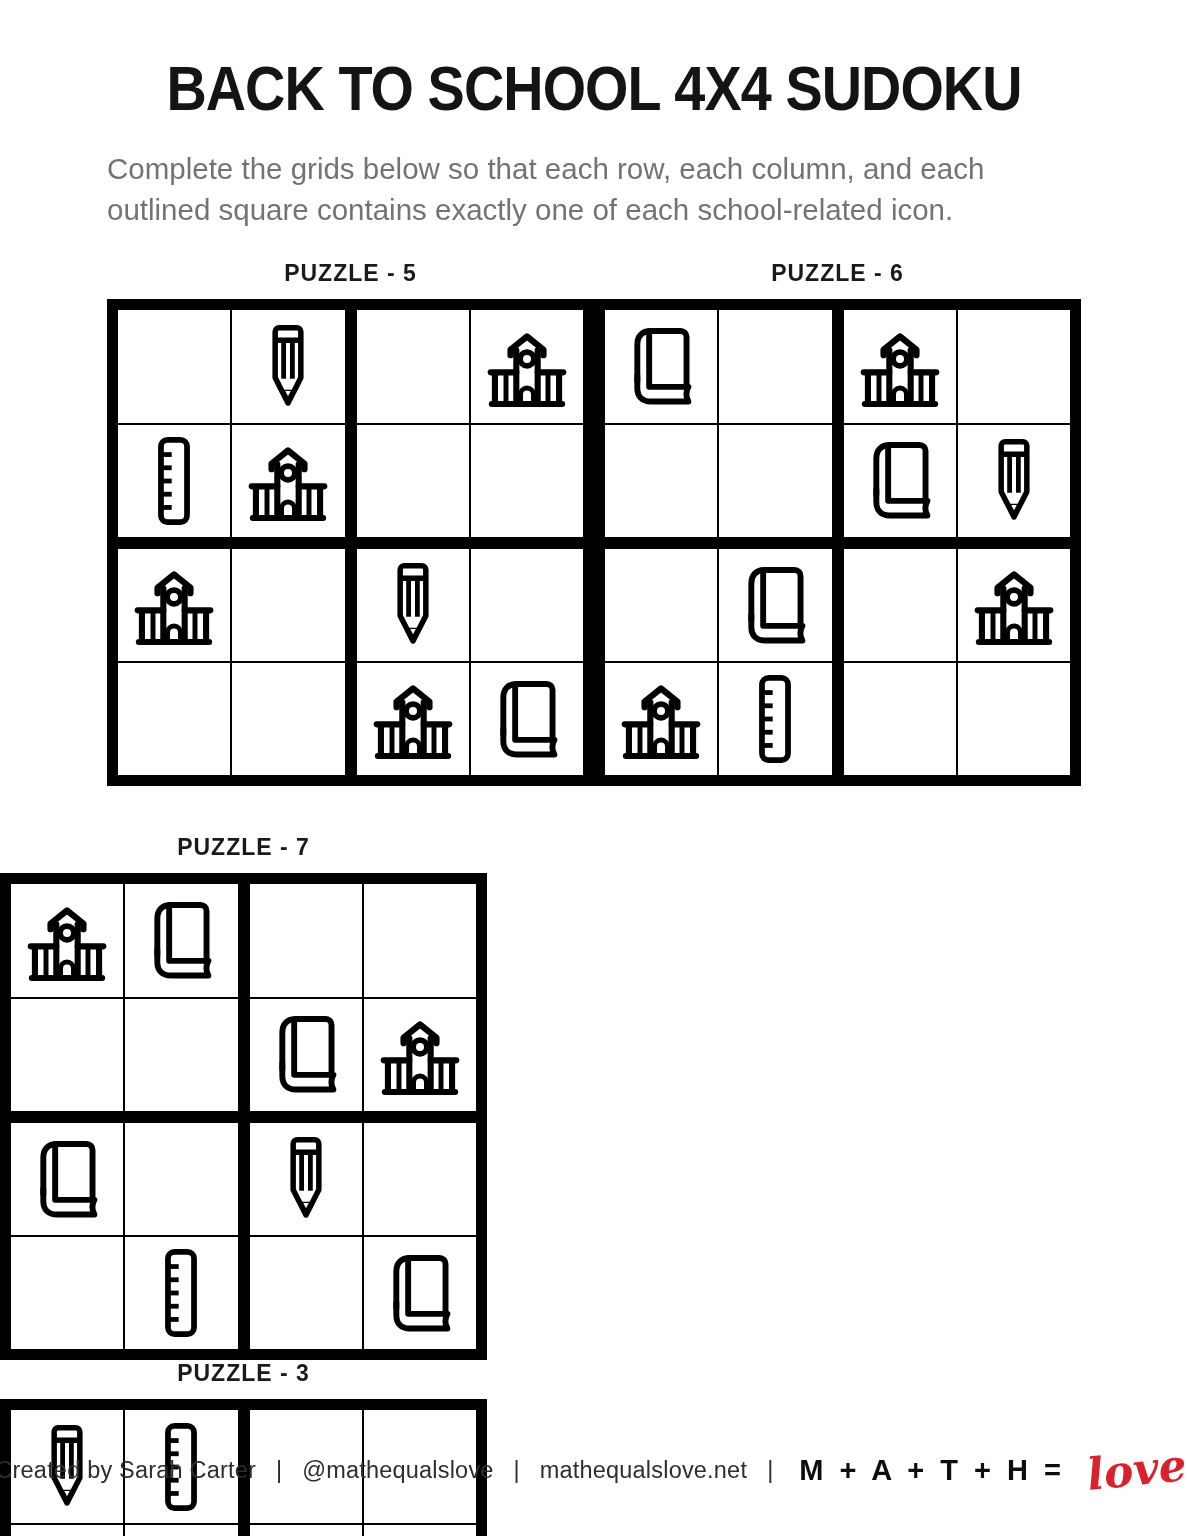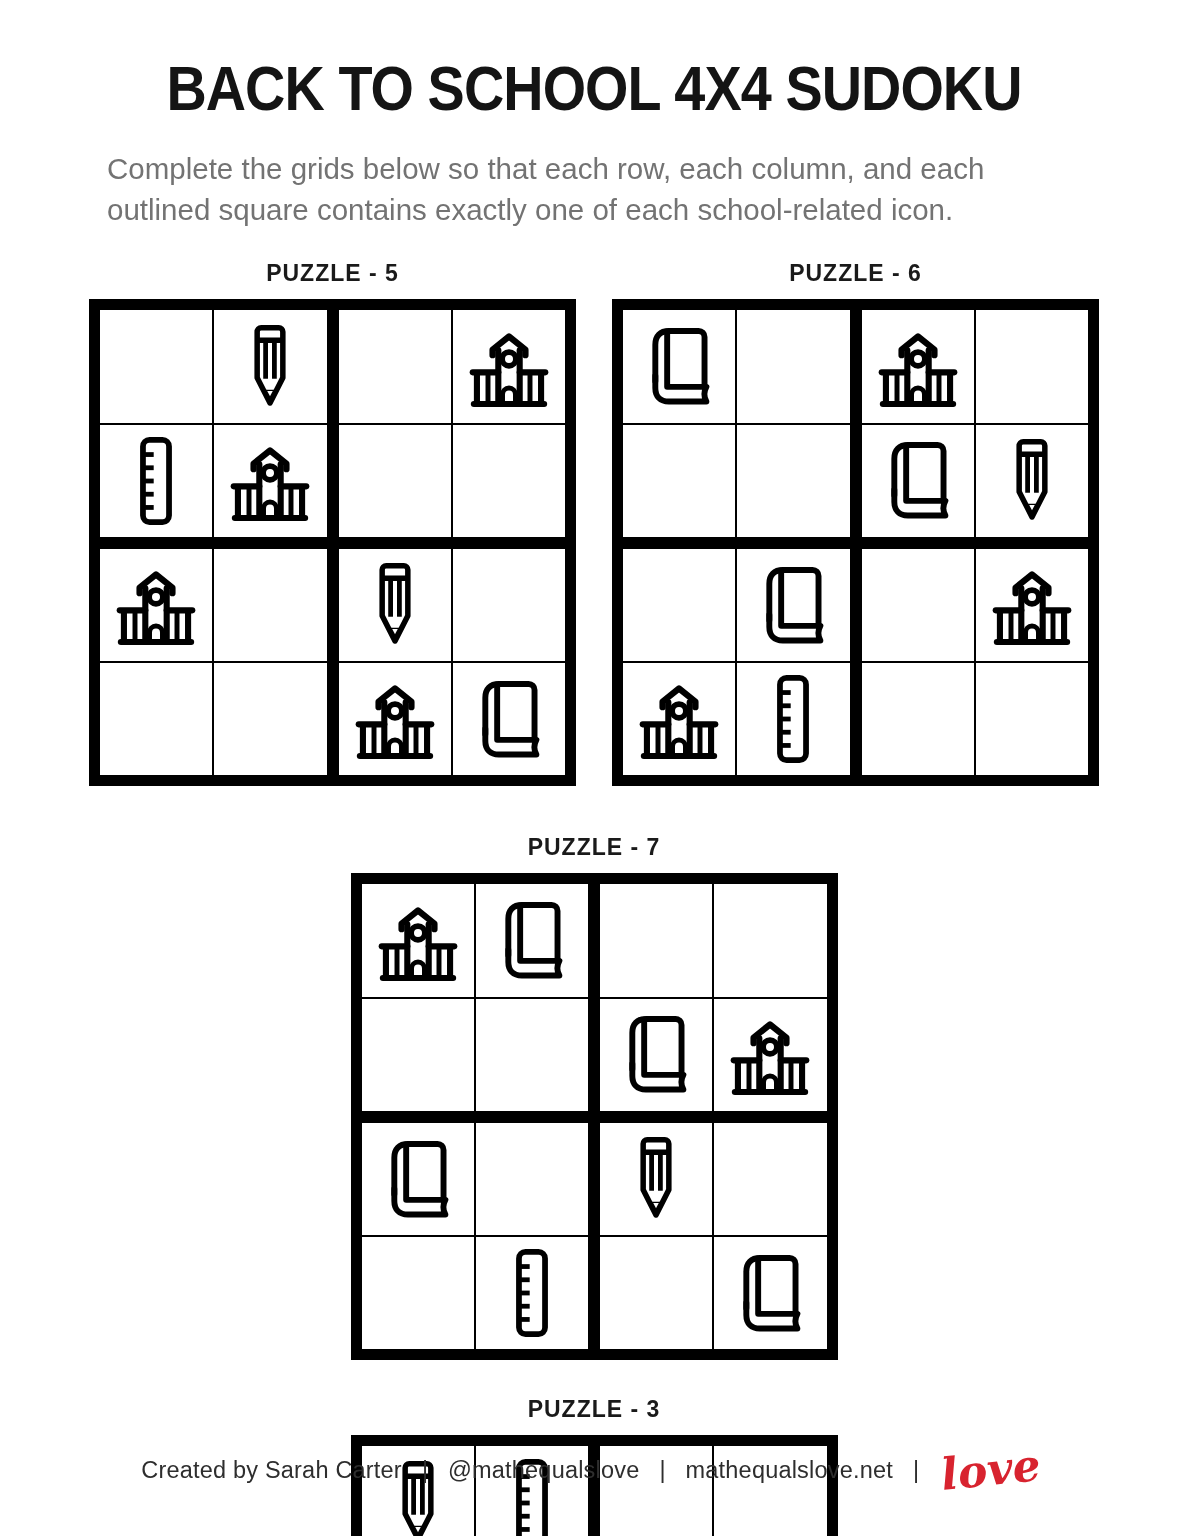--- a/index.html
+++ b/index.html
@@ -11,21 +11,21 @@
     margin:54px 0 0 0;text-align:center;
     font-size:60px;font-weight:800;letter-spacing:-1px;color:#141414;
     transform:scaleX(0.93) scaleY(1.05);transform-origin:center;
     white-space:nowrap;
   }
   .instructions{
     margin:26px 100px 0 107px;
     font-size:29.5px;line-height:1.38;color:#737373;font-weight:400;
   }
   .grids-row{
-    display:flex;justify-content:center;gap:36px;align-items:center;
+    display:flex;justify-content:center;
   }
   .grids-row.first{margin-top:30px;}
   .grids-row.second{margin-top:48px;flex-direction:column;}
   .puzzle{width:487px;}
   .puzzle-title{
     margin:0 0 12px 0;text-align:center;
     font-size:23px;font-weight:700;letter-spacing:1px;color:#1a1a1a;
   }
   .grid{
     width:487px;height:487px;box-sizing:border-box;
@@ -367,14 +367,15 @@
   </section>
 </div>
 
 <div class="footer">
   <span class="footer-text">Created by Sarah Carter</span>
   <span class="footer-sep">|</span>
   <span class="footer-text">@mathequalslove</span>
   <span class="footer-sep">|</span>
   <span class="footer-text">mathequalslove.net</span>
   <span class="footer-sep">|</span>
+  <span class="brand-math">M + A + T + H =</span>
   <span class="brand-love">love</span>
 </div>
 
 </body></html>

